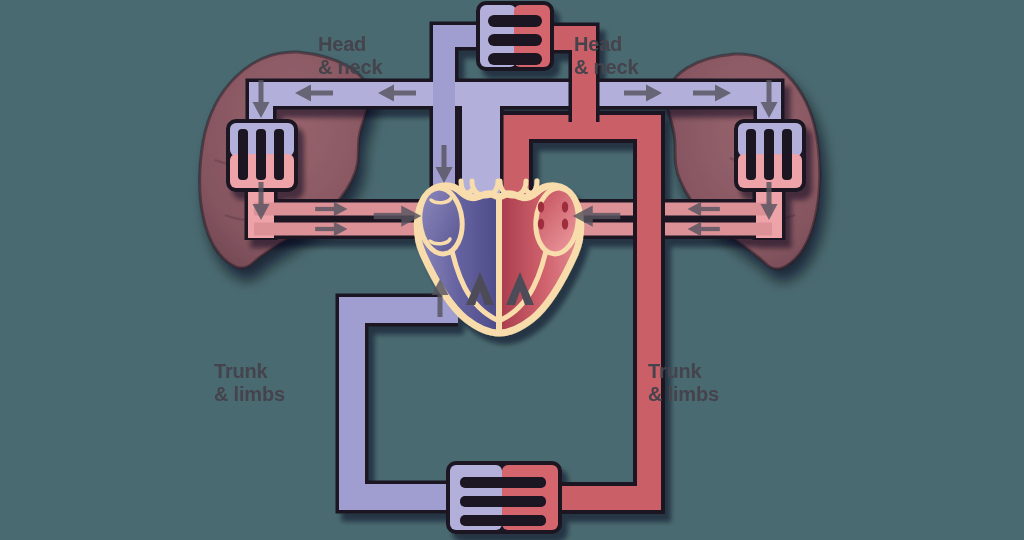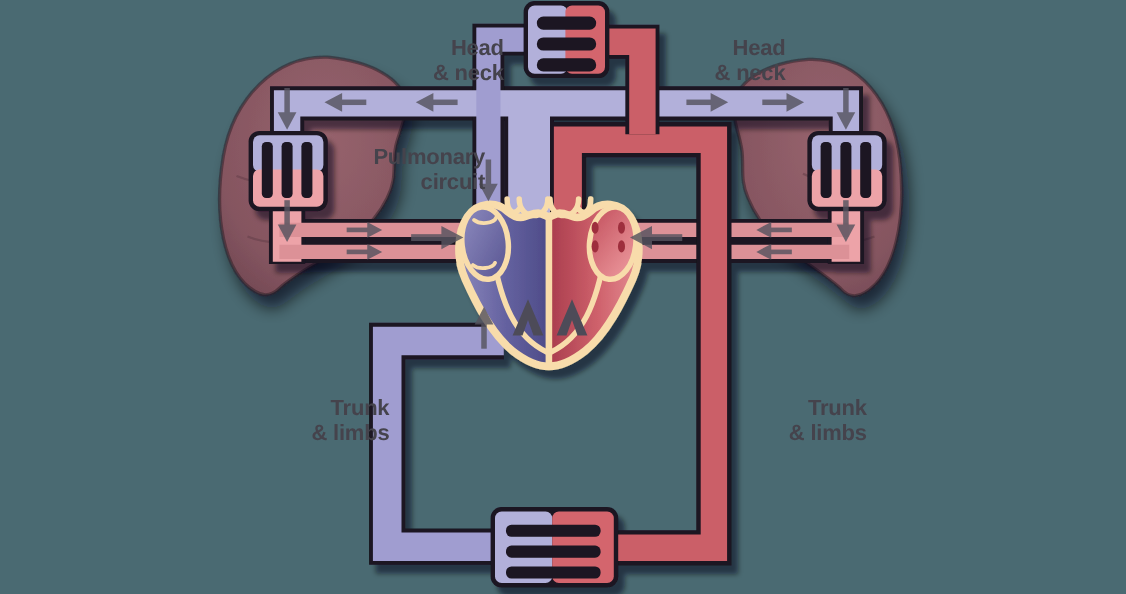--- a/index.html
+++ b/index.html
@@ -12,21 +12,21 @@
   .pipe{fill:none;stroke-linecap:butt;stroke-linejoin:miter;}
   .o{stroke:var(--outline,#1a1420);}
   .red{stroke:var(--oxygenated-vessel,#cb5f67);}
   .pink{stroke:var(--oxygenated-vessel-light,#dc9197);}
   .pinker{stroke:var(--lung-capillary-pink,#eda3a8);}
   .blue{stroke:var(--deoxygenated-vessel,#b2b0da);}
   .blued{stroke:var(--deoxygenated-vessel-dark,#a09dd0);}
   .cream{stroke:var(--heart-outline,#f8dcab);fill:none;stroke-linecap:round;}
   .arr{fill:var(--arrow,#56545f);opacity:.82;}
   .lbl{
-    position:absolute;width:140px;margin-left:-70px;text-align:right;
+    position:absolute;width:140px;margin-left:-70px;text-align:left;
     color:var(--label-text,#45434c);font-size:20px;line-height:23px;
     font-weight:bold;white-space:pre-line;letter-spacing:-0.2px;
     user-select:none;
   }
 </style>
 </head>
 <body>
 
 <div id="stage">
 <svg id="art" width="1024" height="540" viewBox="0 0 1024 540">
@@ -208,19 +208,17 @@
     <use href="#arrGlyph" class="arr" transform="translate(702,209) rotate(180) scale(0.85)"></use>
     <use href="#arrGlyph" class="arr" transform="translate(702,229) rotate(180) scale(0.85)"></use>
     <use href="#arrGlyph" class="arr" transform="translate(440,296) rotate(270)" opacity="0.65"></use>
   </g>
 </svg>
 
   <div class="lbl" style="left:388px;top:33px">Head
 &amp; neck</div>
   <div class="lbl" style="left:644px;top:33px">Head
 &amp; neck</div>
-  <div class="lbl" style="left:371px;top:132px">Pulmonary
-circuit</div>
   <div class="lbl" style="left:284px;top:360px">Trunk
 &amp; limbs</div>
   <div class="lbl" style="left:718px;top:360px">Trunk
 &amp; limbs</div>
 </div>
 
 </body></html>

